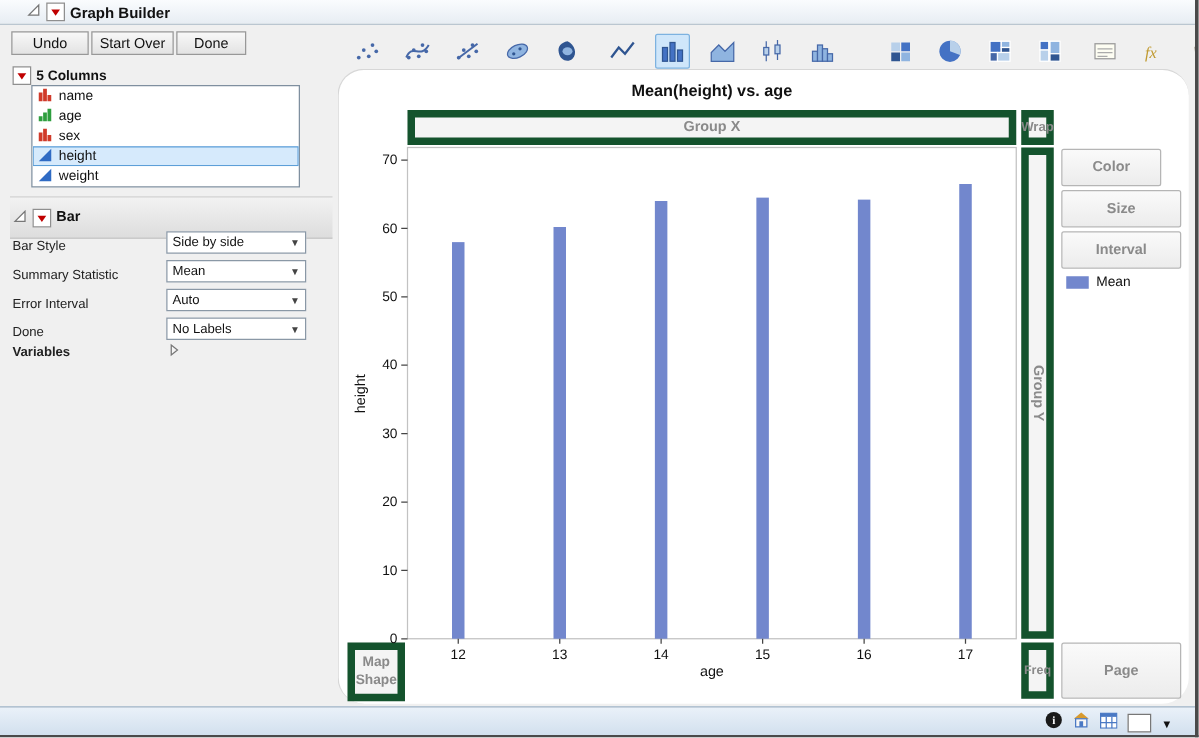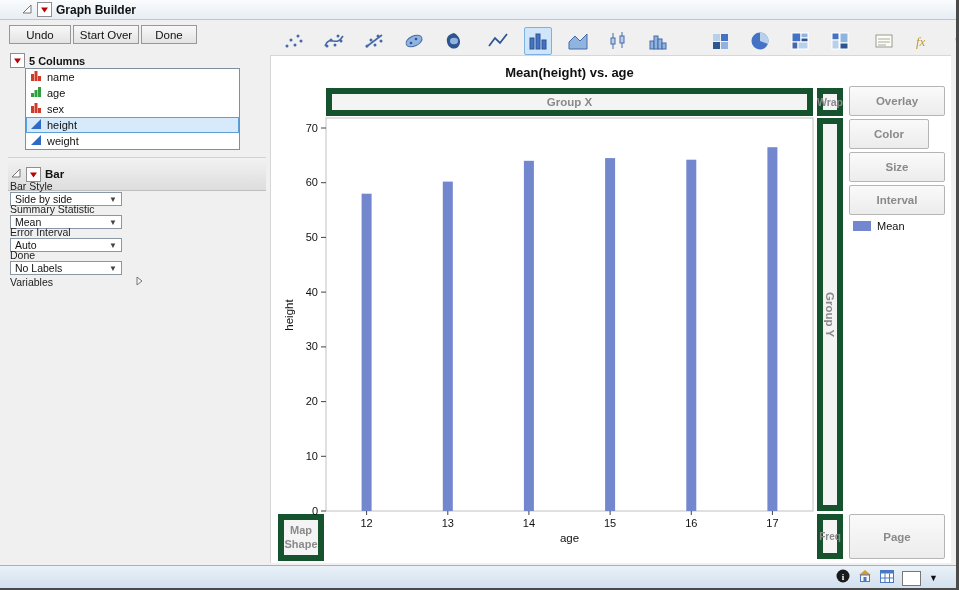--- a/index.html
+++ b/index.html
@@ -41,29 +41,29 @@
   .columns-header{position:absolute;left:10px;top:53px;display:flex;align-items:center;gap:4px;
     font-size:11px;font-weight:700;}
   .columns-list{position:absolute;left:25px;top:68px;width:215px;height:82px;box-sizing:border-box;
     background:#fff;border:1px solid #7f8f9f;overflow:hidden;}
   .col-item{height:16px;display:flex;align-items:center;gap:5px;padding-left:4px;font-size:11px;}
   .col-item.selected{background:#d6eafc;box-shadow:inset 0 0 0 1px #5d9fd8;}
   .section-header{position:absolute;left:8px;top:157px;width:258px;height:34px;box-sizing:border-box;
     background:linear-gradient(#f2f2f2,#dddddd);border-top:1px solid #d2d2d2;border-bottom:1px solid #bdbdbd;
     display:flex;align-items:center;gap:4px;padding-left:2px;font-size:11.5px;font-weight:700;}
   .element-options{position:absolute;left:10px;top:180px;width:240px;}
-  .opt-row{display:flex;align-items:flex-start;height:23px;flex-direction:column;}
+  .opt-row{display:flex;align-items:flex-end;height:23px;}
   .opt-label{width:123px;font-size:10.5px;color:#222;}
   .combo{width:112px;height:18px;box-sizing:border-box;background:#fff;border:1px solid #8a98a6;
     display:flex;align-items:center;justify-content:space-between;font-size:10.5px;padding:0 4px;}
   .combo .caret{font-size:8px;color:#444;}
-  .variables-row{display:flex;align-items:center;height:20px;}
+  .variables-row{display:flex;align-items:center;height:20px;font-weight:bold;}
   
   .chart-region{position:absolute;left:270px;top:55px;width:680px;height:507px;background:#fff;
-    border-left:1px solid #d7d7d7;border-top:1px solid #d7d7d7;box-sizing:content-box;}
+    border-left:1px solid #d7d7d7;border-top:1px solid #d7d7d7;box-sizing:content-box;border-radius:21px;}
   .chart-title{position:absolute;left:55px;top:9px;width:487px;text-align:center;
     font-size:13px;font-weight:700;}
   .zone{position:absolute;background:#f4f4f4;border:6px solid #14532d;box-sizing:border-box;
     color:#8a8a8a;font-size:11.5px;font-weight:700;
     display:flex;align-items:center;justify-content:center;text-align:center;}
   .zone-btn{background:linear-gradient(#fafafa,#ececec);border:1px solid #b5b5b5;border-radius:2px;}
   #zone-group-x{left:55px;top:32px;width:487px;height:28px;}
   #zone-wrap{left:546px;top:32px;width:26px;height:28px;font-size:10.5px;}
   #zone-overlay{left:578px;top:30px;width:96px;height:30px;}
   #zone-color{left:578px;top:63px;width:80px;height:30px;}
@@ -351,21 +351,20 @@
             <polygon points="4,2 4,10 9,6" fill="#f4f4f4" stroke="#777"></polygon>
           </svg></span>
       </div>
     </div>
 
   <div class="chart-region">
     <div class="chart-title">Mean(height) vs. age</div>
 
     <div class="zone" id="zone-group-x">Group X</div>
     <div class="zone" id="zone-wrap">Wrap</div>
-    <div class="zone zone-btn" id="zone-overlay">Overlay</div>
     <div class="zone zone-btn" id="zone-color">Color</div>
     <div class="zone zone-btn" id="zone-interval">Interval</div>
     <div class="zone zone-btn" id="zone-size">Size</div>
     <div class="zone" id="zone-group-y">
       <span>Group Y</span>
     </div>
     <div class="zone" id="zone-map-shape">Map Shape</div>
     <div class="zone" id="zone-freq">Freq</div>
     <div class="zone zone-btn" id="zone-page">Page</div>
 

